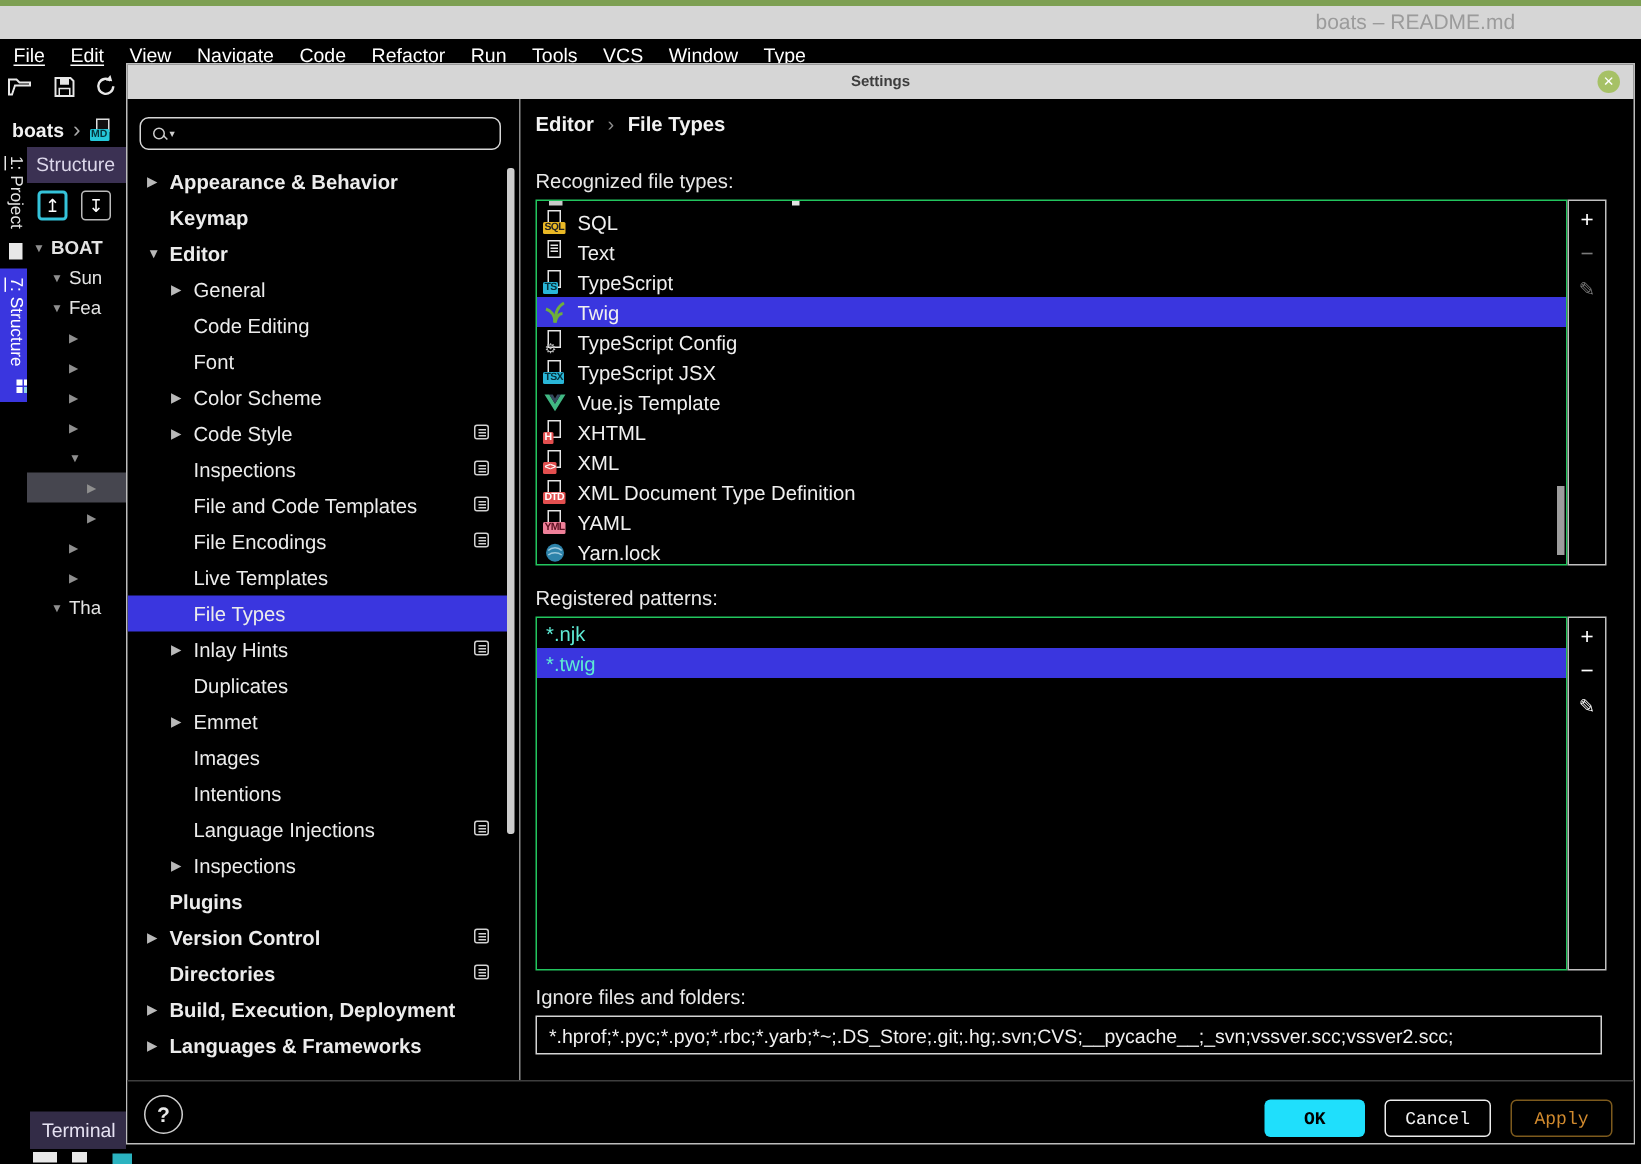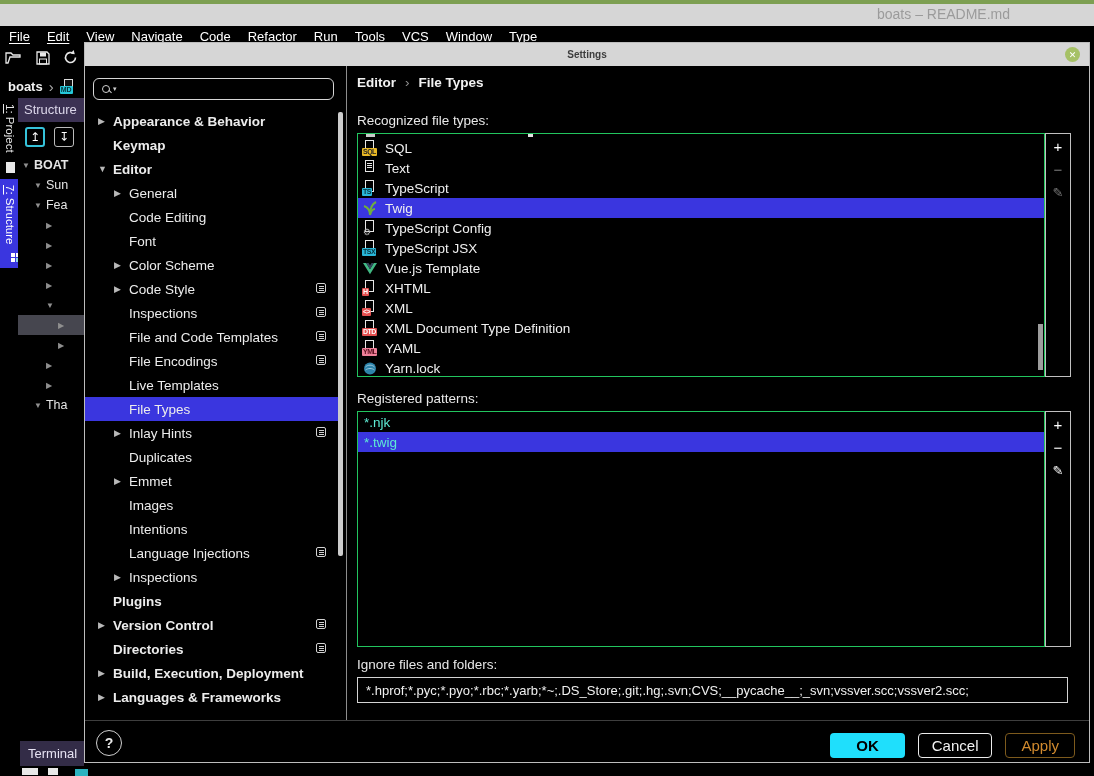--- a/index.html
+++ b/index.html
@@ -90,21 +90,21 @@
   .side-toolbar { position:absolute; width:26px; border:1px solid #c0c0c0; display:flex; flex-direction:column; align-items:center; padding-top:5px; gap:7px; background:#000; }
   .t1 { left:697px; top:67px; height:244px; }
   .t2 { left:697px; top:345px; height:236px; }
   .act { color:#fff; font-size:15px; line-height:16px; }
   .act.dis { color:#7a7a7a; }
   .act.pen { font-size:13px; }
   .ignore-input { position:absolute; left:9px; top:611px; width:711px; height:26px; background:#000; border:1px solid #d4d4d4; color:#f0f0f0; font-size:13px; padding:0 8px; font-family:inherit; }
   .dlg-footer { flex:0 0 42px; border-top:1px solid #3e3e3e; position:relative; background:#000; }
   .help { position:absolute; left:11px; top:9px; width:26px; height:26px; border:1.5px solid #d0d0d0; border-radius:50%; display:flex; align-items:center; justify-content:center; font-size:14px; font-weight:bold; color:#e8e8e8; }
   .btns { position:absolute; right:14px; top:12px; display:flex; gap:13px; }
-  .btns button { height:25px; border-radius:4px; font-size:15px; font-family:Liberation Sans, sans-serif; cursor:pointer; }
+  .btns button { height:25px; border-radius:4px; font-size:12px; font-family:Liberation Mono, monospace; cursor:pointer; }
   .ok { background:var(--ok-cyan,#1fdffc); color:#000; font-weight:bold; border:none; padding:0 26px; }
   .cancel { background:#000; color:#f2f2f2; border:1px solid #ececec; padding:0 13px; }
   .apply { background:#000; color:var(--apply-orange,#d18a2e); border:1px solid #7d5a1d; padding:0 15px; }
 </style>
 </head>
 <body>
 
 <div class="top-strip"></div>
 <div class="os-titlebar">
   <span class="os-title">boats – README.md</span>

